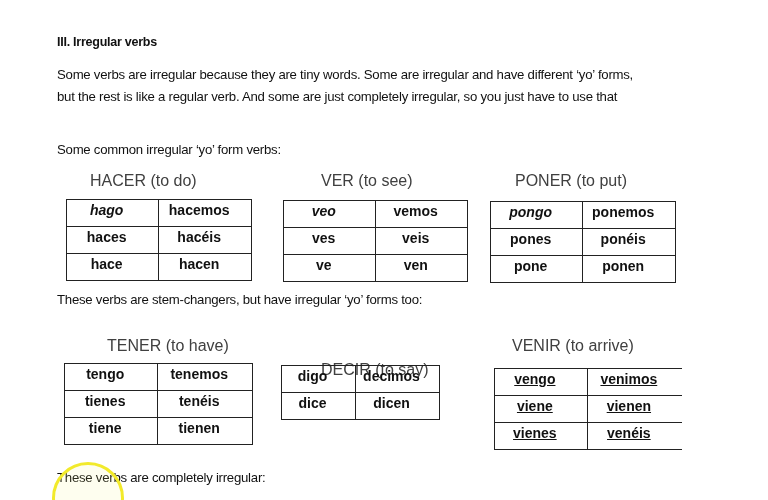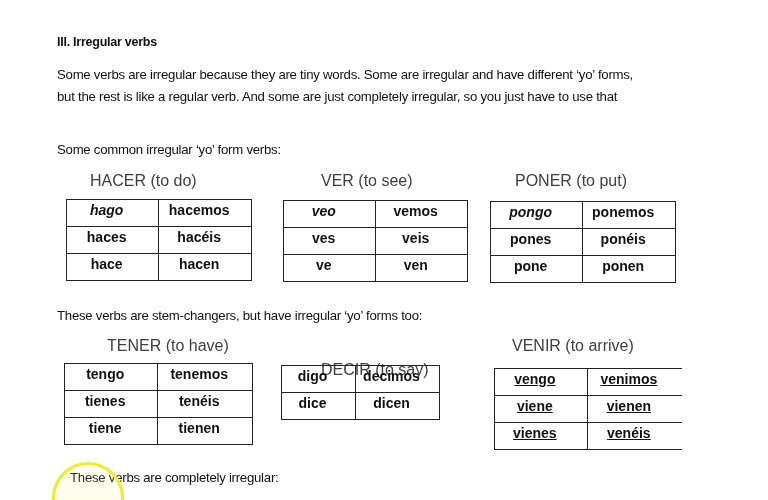--- a/index.html
+++ b/index.html
@@ -10,22 +10,22 @@
     }
     .doc-text {
       position: absolute; left: 57px;
       font-family: "Liberation Sans", sans-serif;
       font-size: 13.2px; letter-spacing: -0.25px; color: #111;
       white-space: nowrap;
     }
     .section-heading { top: 35px; font-weight: bold; font-size: 12.5px; }
     .para { top: 64px; line-height: 21.5px; }
     .subhead-1 { top: 142px; }
-    .subhead-2 { top: 308px; }
-    .subhead-3 { top: 470px; margin-left: 13px; }
+    .subhead-2 { top: 292px; }
+    .subhead-3 { top: 470px; }
 
     .verb-block { position: absolute; }
     .verb-title {
       position: absolute; top: 0; font-size: 16px; color: #404040;
       font-family: "Liberation Sans", sans-serif; white-space: nowrap;
     }
     table.conj {
       position: absolute; border-collapse: collapse;
       font-family: "Liberation Sans", sans-serif; font-weight: bold; font-size: 14px;
     }

